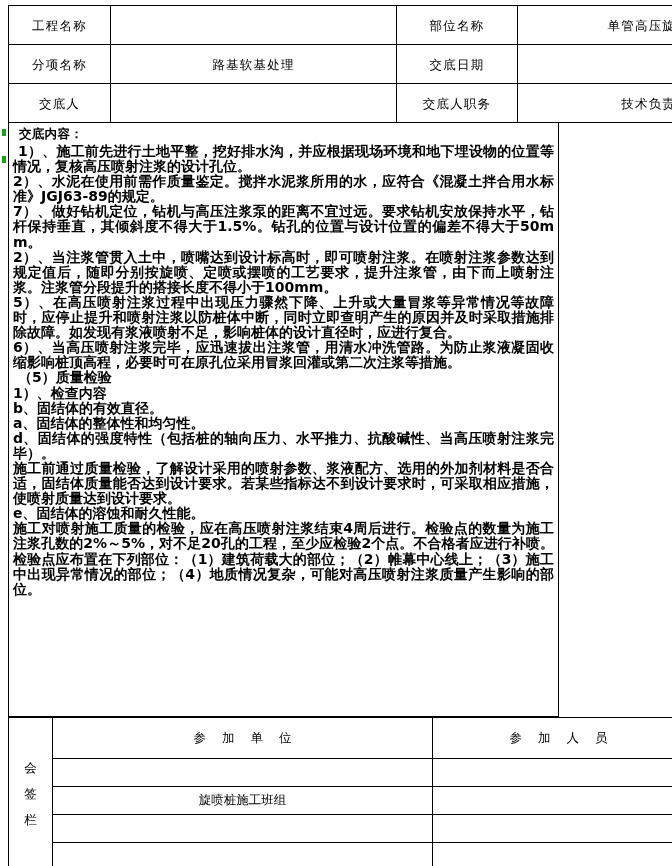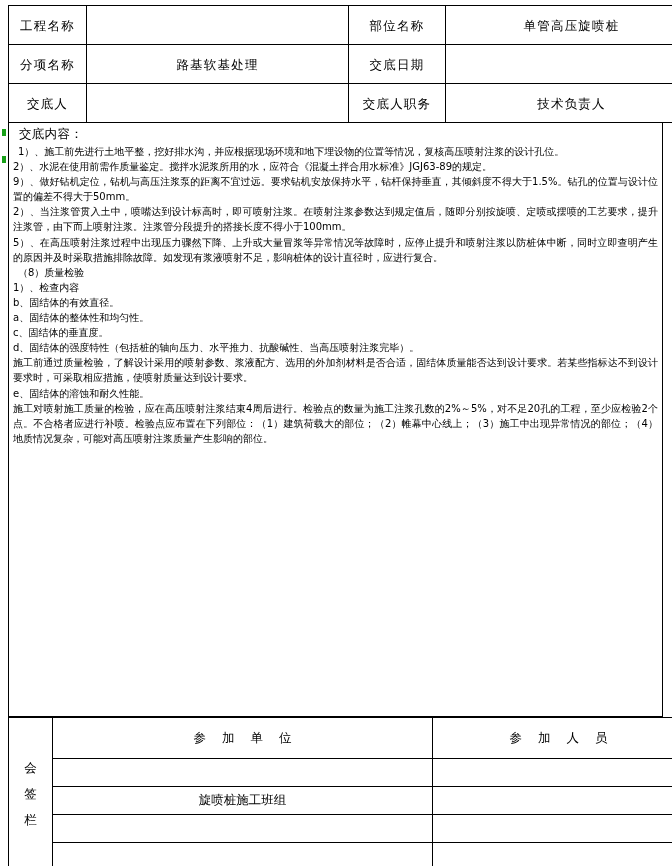--- a/index.html
+++ b/index.html
@@ -25,53 +25,54 @@
 
   
   table.frm {
     border-collapse: collapse;
     table-layout: fixed;
     width: 655px;
     border: 1px solid #000;
   }
   table.frm td {
     border: 1px solid #000;
-    padding: 0 4px;
+    padding: 0 16px;
     font-size: 12.5px;
     line-height: 1.2;
     text-align: center;
     vertical-align: middle;
     letter-spacing: 1.2px;
   }
   .hdr-row td { height: 38px; }
 
   .c-label { width: 69px; }
   .c-wide  { width: 253px; }
   .c-label2{ width: 88px; }
   .c-wide2 { width: 243px; }
 
   
   .content-box {
     box-sizing: border-box;
-    width: 655px;
+    width: 551px;
     height: 594px;
     border: 1px solid #000;
     border-top: none;
     padding: 3px 4px 0 4px;
     overflow: hidden;
+    font-weight: bold;
   }
   .content-title {
     font-size: 12.5px;
     line-height: 15px;
     padding-left: 6px;
     margin-bottom: 3px;
     letter-spacing: 0.3px;
   }
   .content-body {
-    font-size: 10px;
+    font-size: 14px;
     line-height: 15.1px;
     text-align: justify;
     text-justify: inter-ideograph;
     letter-spacing: 0px;
     word-break: break-all;
   }
   .content-body p {
     margin: 0;
     padding: 0;
   }
@@ -141,28 +142,28 @@
         <td class="c-wide2">技术负责人</td>
       </tr>
     </tbody>
   </table>
 
   <div class="content-box">
     <div class="content-title">交底内容：</div>
     <div class="content-body">
       <p class="ind">1）、施工前先进行土地平整，挖好排水沟，并应根据现场环境和地下埋设物的位置等情况，复核高压喷射注浆的设计孔位。</p>
       <p>2）、水泥在使用前需作质量鉴定。搅拌水泥浆所用的水，应符合《混凝土拌合用水标准》JGJ63-89的规定。</p>
-      <p>9）、做好钻机定位，钻机与高压注浆泵的距离不宜过远。要求钻机安放保持水平，钻杆保持垂直，其倾斜度不得大于1.5%。钻孔的位置与设计位置的偏差不得大于50mm。</p>
+      <p>7）、做好钻机定位，钻机与高压注浆泵的距离不宜过远。要求钻机安放保持水平，钻杆保持垂直，其倾斜度不得大于1.5%。钻孔的位置与设计位置的偏差不得大于50mm。</p>
       <p>2）、当注浆管贯入土中，喷嘴达到设计标高时，即可喷射注浆。在喷射注浆参数达到规定值后，随即分别按旋喷、定喷或摆喷的工艺要求，提升注浆管，由下而上喷射注浆。注浆管分段提升的搭接长度不得小于100mm。</p>
       <p>5）、在高压喷射注浆过程中出现压力骤然下降、上升或大量冒浆等异常情况等故障时，应停止提升和喷射注浆以防桩体中断，同时立即查明产生的原因并及时采取措施排除故障。如发现有浆液喷射不足，影响桩体的设计直径时，应进行复合。</p>
-      <p class="ind">（8）质量检验</p>
+      <p>6）、当高压喷射注浆完毕，应迅速拔出注浆管，用清水冲洗管路。为防止浆液凝固收缩影响桩顶高程，必要时可在原孔位采用冒浆回灌或第二次注浆等措施。</p>
+      <p class="ind">（5）质量检验</p>
       <p>1）、检查内容</p>
       <p>b、固结体的有效直径。</p>
       <p>a、固结体的整体性和均匀性。</p>
-      <p>c、固结体的垂直度。</p>
       <p>d、固结体的强度特性（包括桩的轴向压力、水平推力、抗酸碱性、当高压喷射注浆完毕）。</p>
       <p>施工前通过质量检验，了解设计采用的喷射参数、浆液配方、选用的外加剂材料是否合适，固结体质量能否达到设计要求。若某些指标达不到设计要求时，可采取相应措施，使喷射质量达到设计要求。</p>
       <p>e、固结体的溶蚀和耐久性能。</p>
       <p>施工对喷射施工质量的检验，应在高压喷射注浆结束4周后进行。检验点的数量为施工注浆孔数的2%～5%，对不足20孔的工程，至少应检验2个点。不合格者应进行补喷。检验点应布置在下列部位：（1）建筑荷载大的部位；（2）帷幕中心线上；（3）施工中出现异常情况的部位；（4）地质情况复杂，可能对高压喷射注浆质量产生影响的部位。</p>
     </div>
   </div>
 
   <table class="sign">
     <tbody>
       <tr>

